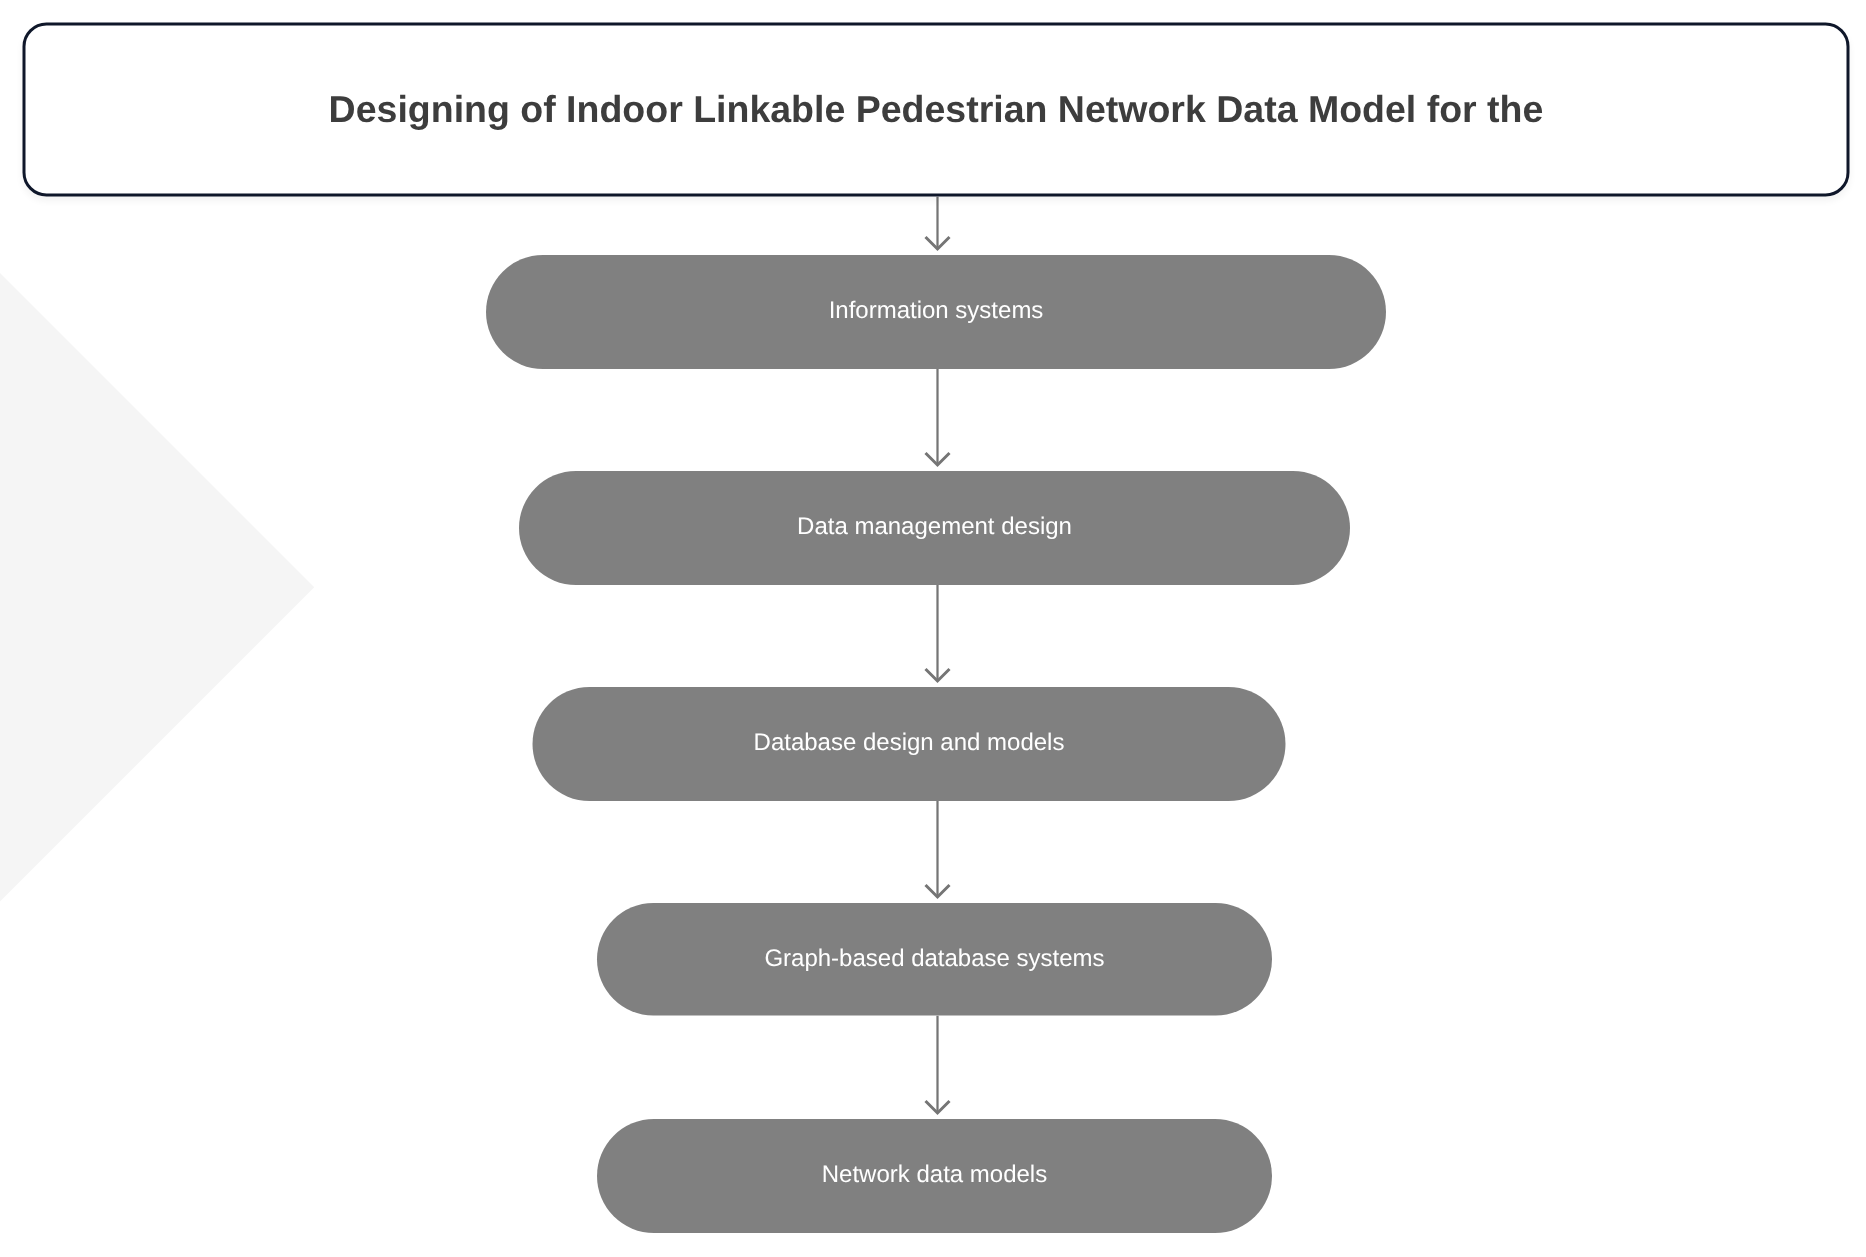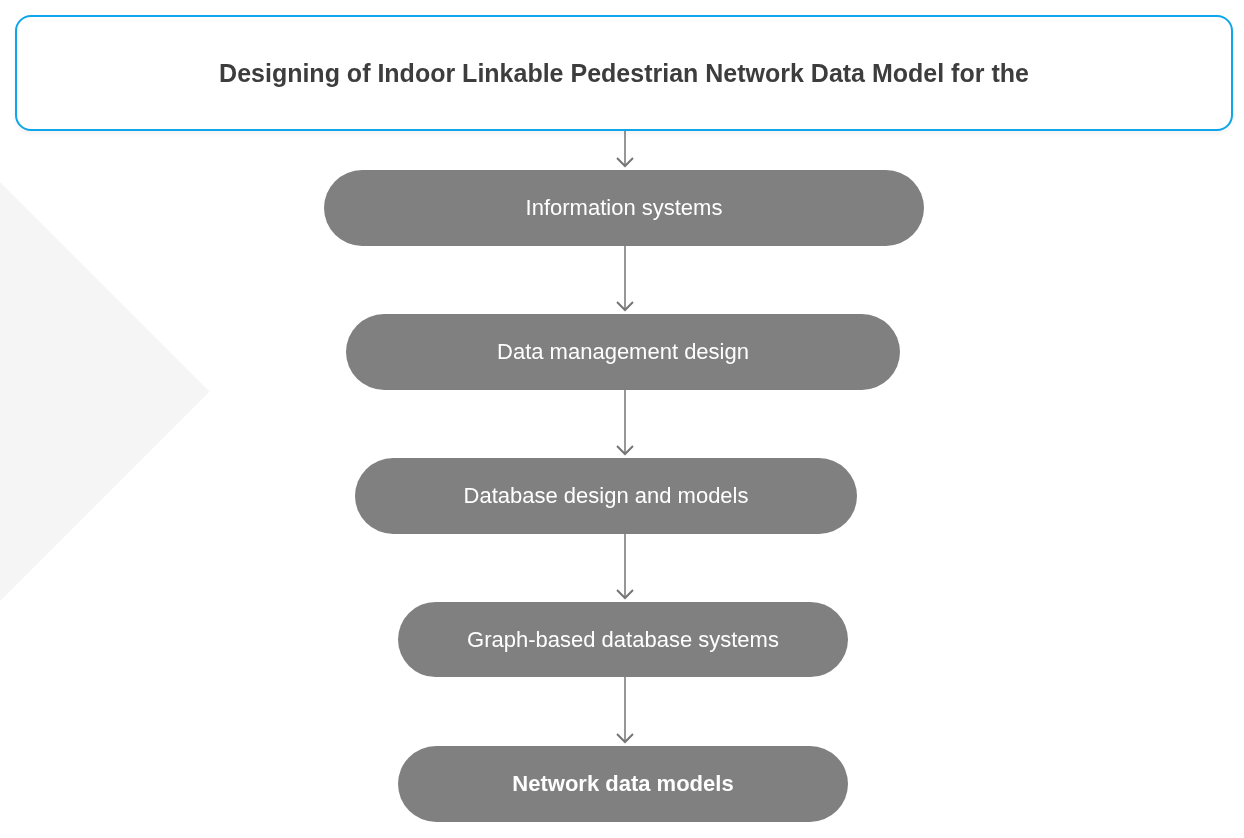--- a/index.html
+++ b/index.html
@@ -28,21 +28,21 @@
   }
 
   .title-box {
     position: absolute;
     left: 15px;
     top: 15px;
     width: 1218px;
     height: 116px;
     box-sizing: border-box;
     background: #ffffff;
-    border: 2px solid #0ea5e9;
+    border: 2px solid #0f172a;
     border-radius: 16px;
     box-shadow: 0 3px 5px rgba(0,0,0,0.05);
     display: flex;
     flex-direction: column;
     align-items: center;
     justify-content: center;
     z-index: 2;
   }
   .title-line {
     display: block;
@@ -55,28 +55,28 @@
   }
 
   .node {
     position: absolute;
     background: #808080;
     border-radius: 38px;
     color: #ffffff;
     display: flex;
     align-items: center;
     justify-content: center;
-    font-size: 22px;
+    font-size: 16px;
     z-index: 2;
   }
   #node-0 { left: 324px; top: 170px; width: 600px; height: 76px; }
   #node-1 { left: 346px; top: 314px; width: 554px; height: 76px; }
   #node-2 { left: 355px; top: 458px; width: 502px; height: 76px; }
   #node-3 { left: 398px; top: 602px; width: 450px; height: 75px; }
-  #node-4 { left: 398px; top: 746px; width: 450px; height: 76px; font-weight: bold; }
+  #node-4 { left: 398px; top: 746px; width: 450px; height: 76px; }
 
   .arrow {
     position: absolute;
     left: 613px;
     width: 24px;
     z-index: 1;
   }
   #arrow-0 { top: 131px; height: 38px; }
   #arrow-1 { top: 246px; height: 67px; }
   #arrow-2 { top: 390px; height: 67px; }

